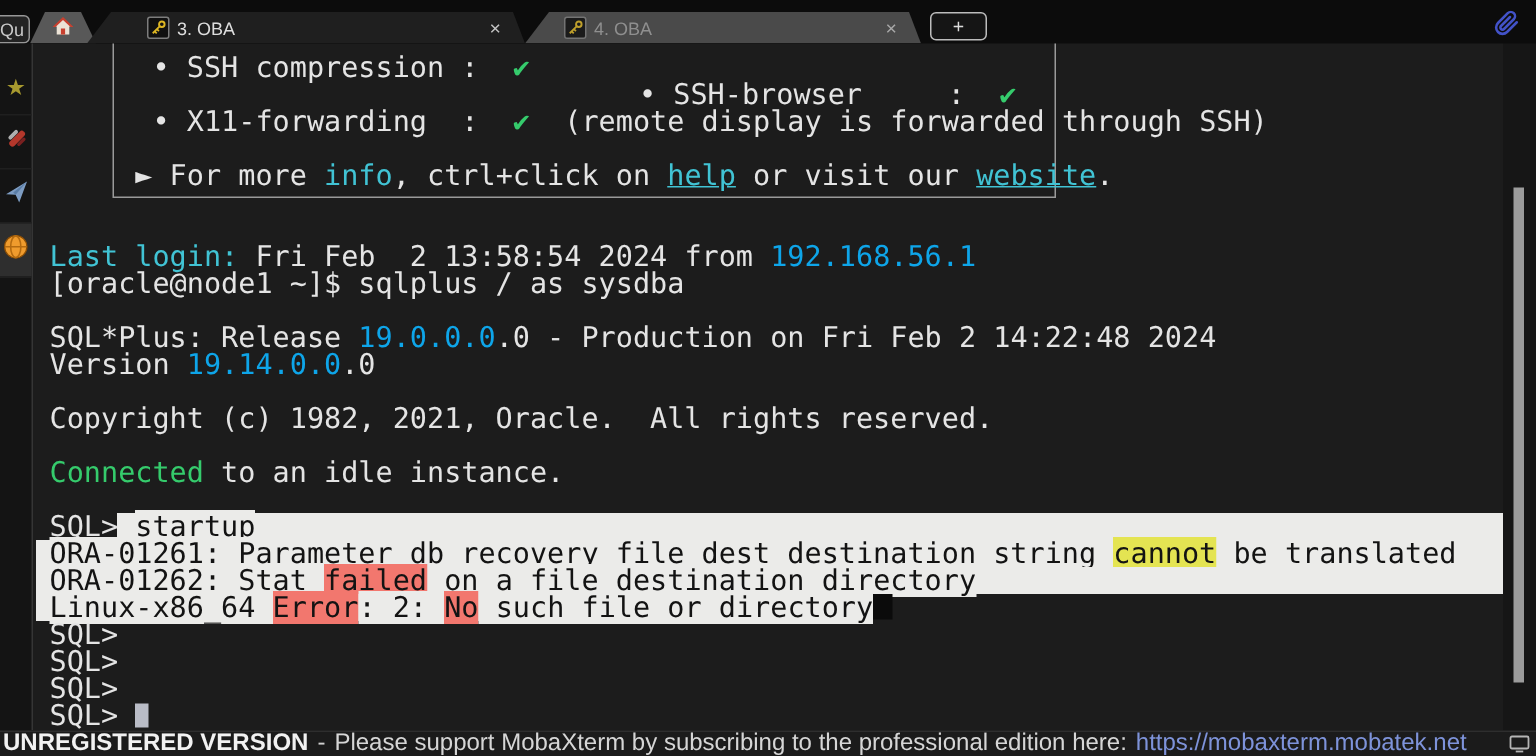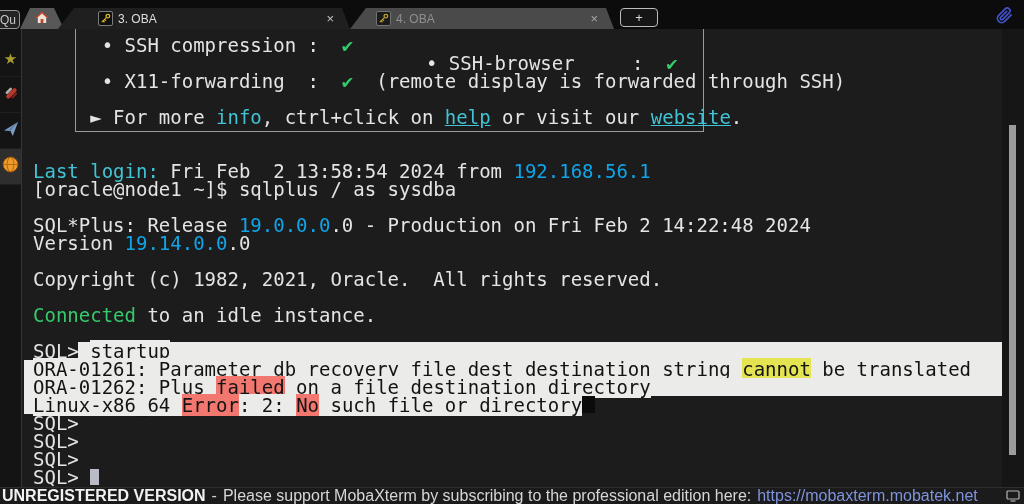--- a/index.html
+++ b/index.html
@@ -169,21 +169,21 @@
       <div class="row" style="top: 169px;"></div>
       <div class="row" style="top: 187px;"><span>SQL*Plus: Release </span><span class="m">19.0.0.0</span><span>.0 - Production on Fri Feb 2 14:22:48 2024</span></div>
       <div class="row" style="top: 205px;"><span>Version </span><span class="m">19.14.0.0</span><span>.0</span></div>
       <div class="row" style="top: 223px;"></div>
       <div class="row" style="top: 241px;"><span>Copyright (c) 1982, 2021, Oracle.  All rights reserved.</span></div>
       <div class="row" style="top: 259px;"></div>
       <div class="row" style="top: 277px;"><span class="g">Connected</span><span> to an idle instance.</span></div>
       <div class="row" style="top: 295px;"></div>
       <div class="row" style="top: 313px;"><div class="selbg" style="left: 56.15px; right: 0px;"></div><span>SQL&gt; </span><span class="sel">startup</span></div>
       <div class="row" style="top: 331px;"><div class="selbg" style="left: 2px; right: 0px;"></div><span class="sel">ORA-01261: Parameter db_recovery_file_dest destination string </span><span class="hlY">cannot</span><span class="sel"> be translated</span></div>
-      <div class="row" style="top: 349px;"><div class="selbg" style="left: 2px; right: 0px;"></div><span class="sel">ORA-01262: Plus </span><span class="hlR">failed</span><span class="sel"> on a file destination directory</span></div>
+      <div class="row" style="top: 349px;"><div class="selbg" style="left: 2px; right: 0px;"></div><span class="sel">ORA-01262: Stat </span><span class="hlR">failed</span><span class="sel"> on a file destination directory</span></div>
       <div class="row" style="top: 367px;"><div class="selbg" style="left: 2px; width: 442.44px;"></div><span class="sel">Linux-x86_64 </span><span class="hlR">Error</span><span class="sel">: 2: </span><span class="hlR">No</span><span class="sel"> such file or directory</span><span class="endblock"></span></div>
       <div class="row" style="top: 385px;"><span>SQL&gt;</span></div>
       <div class="row" style="top: 403px;"><span>SQL&gt;</span></div>
       <div class="row" style="top: 421px;"><span>SQL&gt;</span></div>
       <div class="row" style="top: 439px;"><span>SQL&gt; </span><span class="cursor"> </span></div>
     </div>
 </div>
 
 <div class="scrollcol">
   <div class="scrollthumb"></div>

